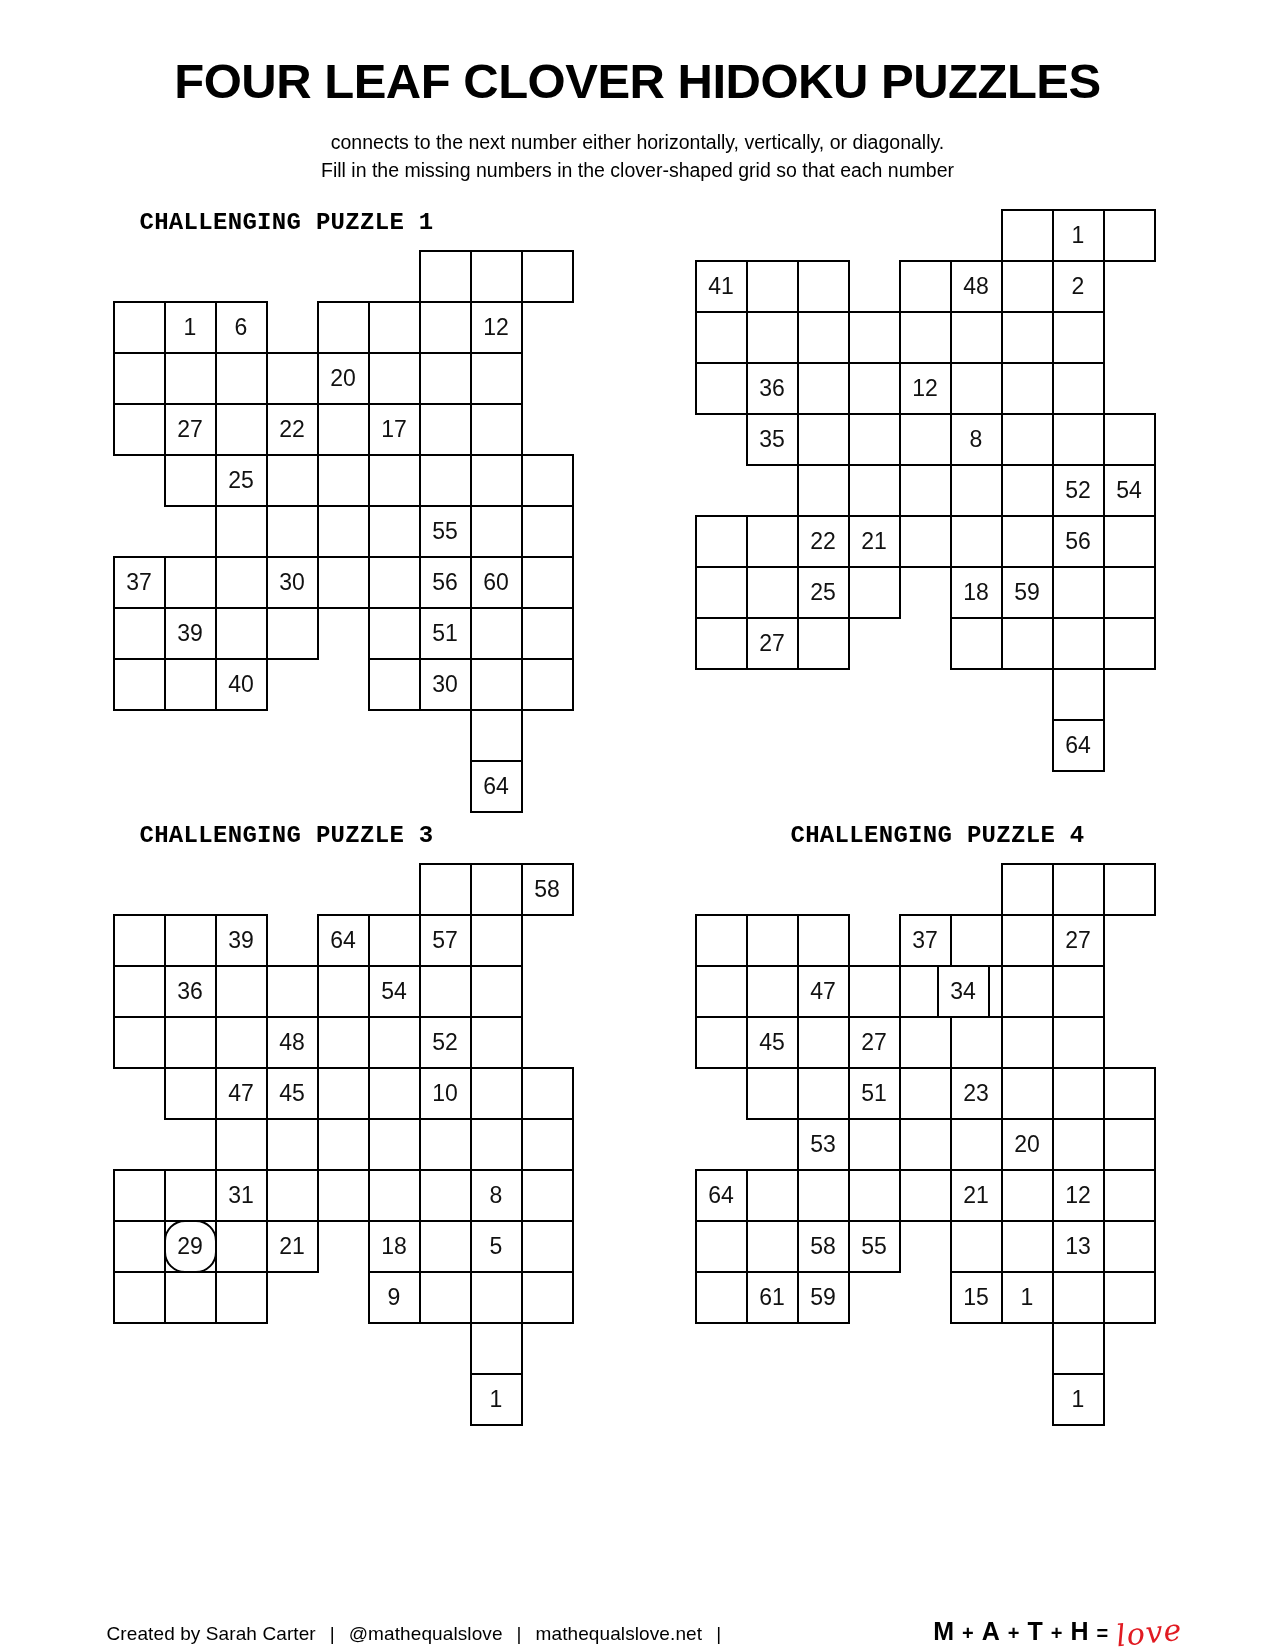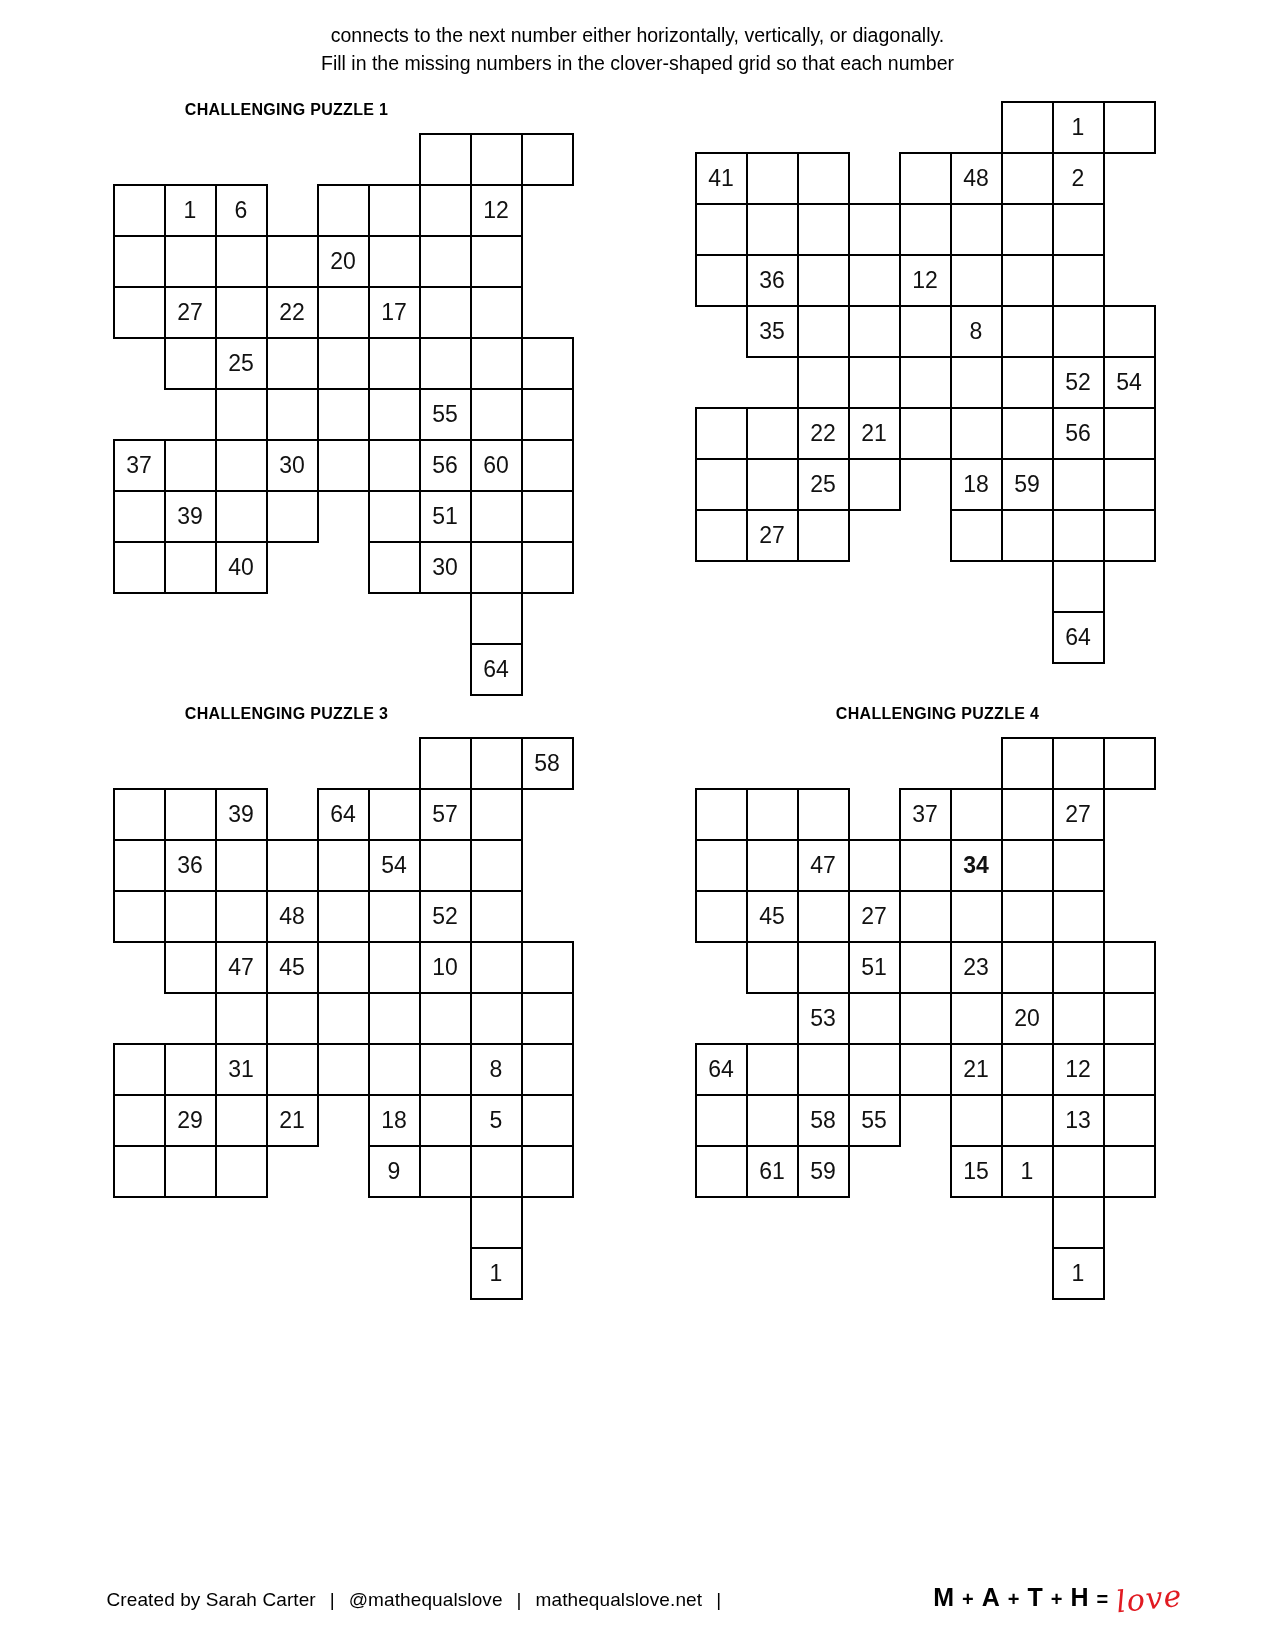--- a/index.html
+++ b/index.html
@@ -42,25 +42,26 @@
   }
   .puzzles {
     display: grid;
     grid-template-columns: 582px 582px;
     justify-content: center;
     column-gap: 0px;
     row-gap: 0px;
   }
   .puzzle-block { position: relative; }
   .puzzle-title {
-    font-size: 16px;
+    font-size: 24px;
     font-weight: bold;
     letter-spacing: 0.3px;
     text-align: center;
     margin: 0 0 14px 0;
+    font-family: Liberation Mono, monospace;
   }
   .p1 .puzzle-title { padding-right: 120px; }
   .p3 .puzzle-title { padding-right: 120px; text-align: center; }
   .p2 .puzzle-title { padding-left: 18px; }
   .p4 .puzzle-title { padding-left: 18px; }
 
   .clover {
     position: relative;
     width: 468px;
     height: 572px;
@@ -118,20 +119,21 @@
     font-weight: normal;
     transform: translateY(3px) rotate(-6deg);
     display: inline-block;
   }
 </style>
 </head>
 <body>
 
 <div class="page">
 
+  <h1 class="title">FOUR LEAF CLOVER HIDOKU PUZZLES</h1>
 
   <div class="subtitle">
     <div>connects to the next number either horizontally, vertically, or diagonally.</div>
     <div>Fill in the missing numbers in the clover-shaped grid so that each number</div>
   </div>
 
   <div class="grid-area">
     <div class="puzzles">
 
       <div class="puzzle-block p1">
@@ -326,21 +328,21 @@
             <div class="cell" style="left: 0px; top: 306px;"></div>
             <div class="cell" style="left: 51px; top: 306px;"></div>
             <div class="cell" style="left: 102px; top: 306px;">31</div>
             <div class="cell" style="left: 153px; top: 306px;"></div>
             <div class="cell" style="left: 204px; top: 306px;"></div>
             <div class="cell" style="left: 255px; top: 306px;"></div>
             <div class="cell" style="left: 306px; top: 306px;"></div>
             <div class="cell" style="left: 357px; top: 306px;">8</div>
             <div class="cell" style="left: 408px; top: 306px;"></div>
             <div class="cell" style="left: 0px; top: 357px;"></div>
-            <div class="cell" style="left: 51px; top: 357px;">29</div>
+            <div class="cell" style="left: 51px; top: 357px; border-radius: 21px;">29</div>
             <div class="cell" style="left: 102px; top: 357px;"></div>
             <div class="cell" style="left: 153px; top: 357px;">21</div>
             <div class="cell" style="left: 255px; top: 357px;">18</div>
             <div class="cell" style="left: 306px; top: 357px;"></div>
             <div class="cell" style="left: 357px; top: 357px;">5</div>
             <div class="cell" style="left: 408px; top: 357px;"></div>
             <div class="cell" style="left: 0px; top: 408px;"></div>
             <div class="cell" style="left: 51px; top: 408px;"></div>
             <div class="cell" style="left: 102px; top: 408px;"></div>
             <div class="cell" style="left: 255px; top: 408px;">9</div>
@@ -363,21 +365,21 @@
             <div class="cell" style="left: 102px; top: 51px;"></div>
             <div class="cell" style="left: 204px; top: 51px;">37</div>
             <div class="cell" style="left: 255px; top: 51px;"></div>
             <div class="cell" style="left: 306px; top: 51px;"></div>
             <div class="cell" style="left: 357px; top: 51px;">27</div>
             <div class="cell" style="left: 0px; top: 102px;"></div>
             <div class="cell" style="left: 51px; top: 102px;"></div>
             <div class="cell" style="left: 102px; top: 102px;">47</div>
             <div class="cell" style="left: 153px; top: 102px;"></div>
             <div class="cell" style="left: 204px; top: 102px;"></div>
-            <div class="cell" style="left: 255px; top: 102px; font-weight: bold;">34</div>
+            <div class="cell" style="left: 242px; top: 102px;">34</div>
             <div class="cell" style="left: 306px; top: 102px;"></div>
             <div class="cell" style="left: 357px; top: 102px;"></div>
             <div class="cell" style="left: 0px; top: 153px;"></div>
             <div class="cell" style="left: 51px; top: 153px;">45</div>
             <div class="cell" style="left: 102px; top: 153px;"></div>
             <div class="cell" style="left: 153px; top: 153px;">27</div>
             <div class="cell" style="left: 204px; top: 153px;"></div>
             <div class="cell" style="left: 255px; top: 153px;"></div>
             <div class="cell" style="left: 306px; top: 153px;"></div>
             <div class="cell" style="left: 357px; top: 153px;"></div>

